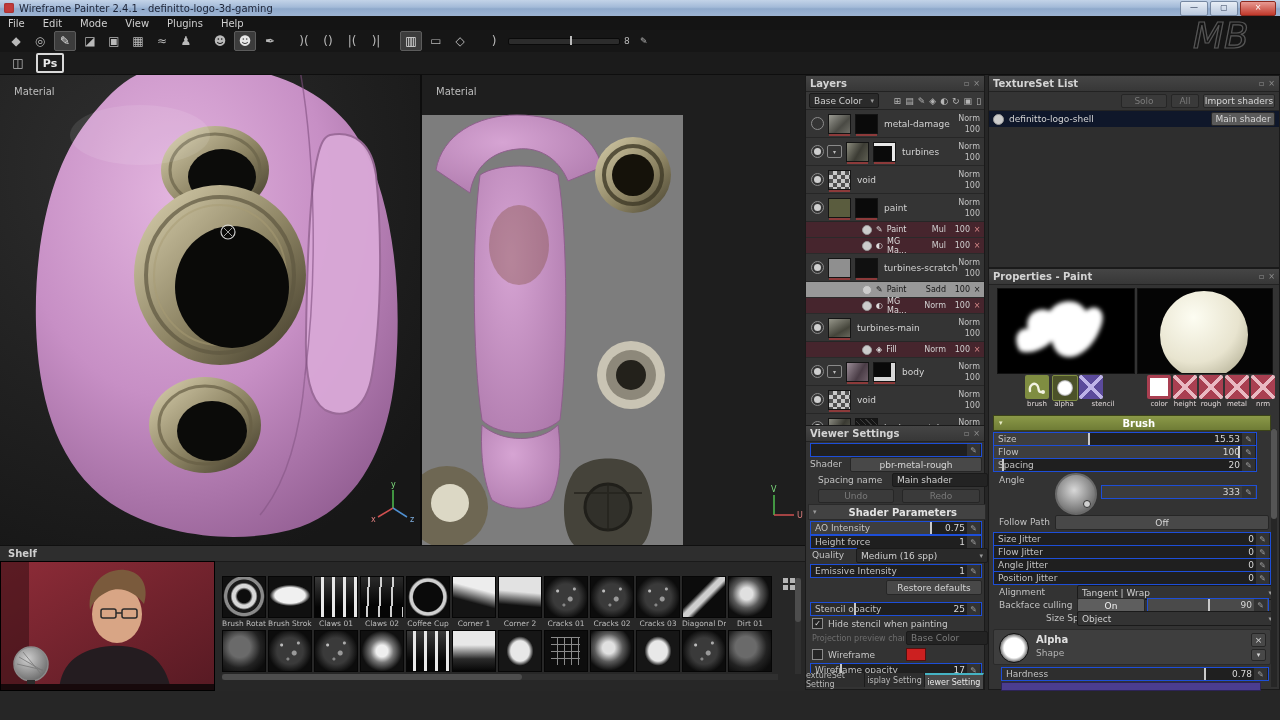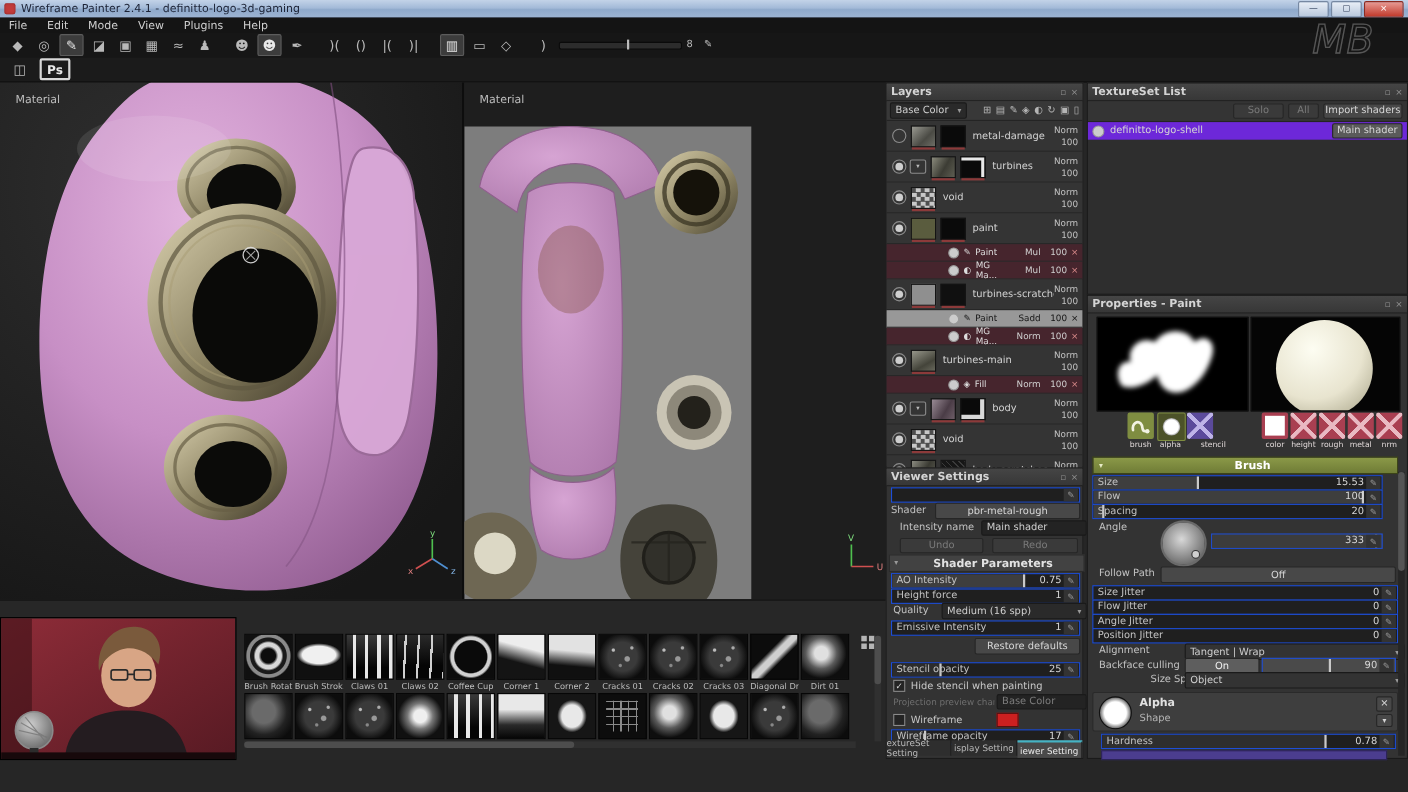--- a/index.html
+++ b/index.html
@@ -438,21 +438,21 @@
     <div class="phead">
       <b>Viewer Settings</b>
       <span class="phbtn">▫</span>
       <span class="phbtn">×</span>
     </div>
     <div class="srw" style="left:4px;top:17px;width:170px;">
       <span class="pc">✎</span>
     </div>
     <div class="abs" style="left:4px;top:33px;font-size:9px;color:#c2c2c2;">Shader</div>
     <div class="abs btn" style="left:44px;top:31px;width:130px;height:13px;">pbr-metal-rough</div>
-    <div class="abs" style="left:12px;top:49px;font-size:9px;color:#c2c2c2;">Intensity name</div>
+    <div class="abs" style="left:12px;top:49px;font-size:9px;color:#c2c2c2;">Spacing name</div>
     <div class="abs input" style="left:86px;top:47px;width:86px;height:12px;">Main shader</div>
     <div class="abs btn dis" style="left:12px;top:63px;width:74px;height:12px;">Undo</div>
     <div class="abs btn dis" style="left:96px;top:63px;width:76px;height:12px;">Redo</div>
     <div class="abs" style="left:2px;top:78px;width:176px;height:14px;background:#424242;border:1px solid #2a2a2a;display:flex;align-items:center;">
       <span class="caret" style="margin:0 4px;">▾</span>
       <b style="flex:1;text-align:center;font-size:10px;color:#e2e2e2;">Shader Parameters</b>
     </div>
     <div class="srw" style="left:4px;top:95px;width:170px;">
       <div class="fill" style="width:70%;"></div>
       <span class="sl">AO Intensity</span>
@@ -509,21 +509,21 @@
     <div class="phead">
       <b>TextureSet List</b>
       <span class="phbtn">▫</span>
       <span class="phbtn">×</span>
     </div>
     <div style="height:18px;display:flex;align-items:center;justify-content:flex-end;gap:4px;padding:0 4px;background:#343434;border-bottom:1px solid #242424;">
       <span class="btn dis" style="width:44px;height:12px;">Solo</span>
       <span class="btn dis" style="width:26px;height:12px;">All</span>
       <span class="btn" style="width:70px;height:12px;">Import shaders</span>
     </div>
-    <div style="height:16px;background:#6d28d9;display:flex;align-items:center;padding:0 4px;gap:5px;">
+    <div style="height:16px;background:#0f172a;display:flex;align-items:center;padding:0 4px;gap:5px;">
       <span style="width:9px;height:9px;border:1px solid #999;border-radius:50%;background:#ccc;flex:none;"></span>
       <span style="font-size:9px;color:#d5d5d5;flex:1;">definitto-logo-shell</span>
       <span class="btn" style="width:62px;height:12px;background:#5a5a5a;">Main shader</span>
     </div>
   </div>
 
   <div class="abs panel" style="left:988px;top:268px;width:292px;height:422px;">
     <div class="phead">
       <b>Properties - Paint</b>
       <span class="phbtn">▫</span>
@@ -656,20 +656,23 @@
         <span class="sv">0.78</span>
       <span class="pc">✎</span>
     </div>
     <div class="abs" style="left:12px;top:413px;width:258px;height:7px;background:#4b3d8f;border:1px solid #2c2356;"></div>
     <div class="abs" style="right:2px;top:160px;width:6px;height:258px;background:#262626;">
       <div style="position:absolute;left:0;top:0;width:6px;height:90px;background:#555;border-radius:3px;"></div>
     </div>
   </div>
 
   <div class="abs" style="left:0;top:545px;width:805px;height:145px;background:#272727;border-top:1px solid #101010;">
+    <div style="height:15px;display:flex;align-items:center;padding-left:8px;background:#2e2e2e;border-bottom:1px solid #1a1a1a;">
+      <b style="font-size:10px;color:#cfcfcf;">Shelf</b>
+    </div>
     <div class="abs" style="left:222px;top:30px;width:556px;height:100px;overflow:hidden;">
       <div style="display:flex;gap:2px;">
         <div class="cell">
             <div class="cth p-swirl"></div>
             <div class="clb">Brush Rotat...</div>
           </div>
         <div class="cell">
             <div class="cth p-stroke"></div>
             <div class="clb">Brush Strok...</div>
           </div>

